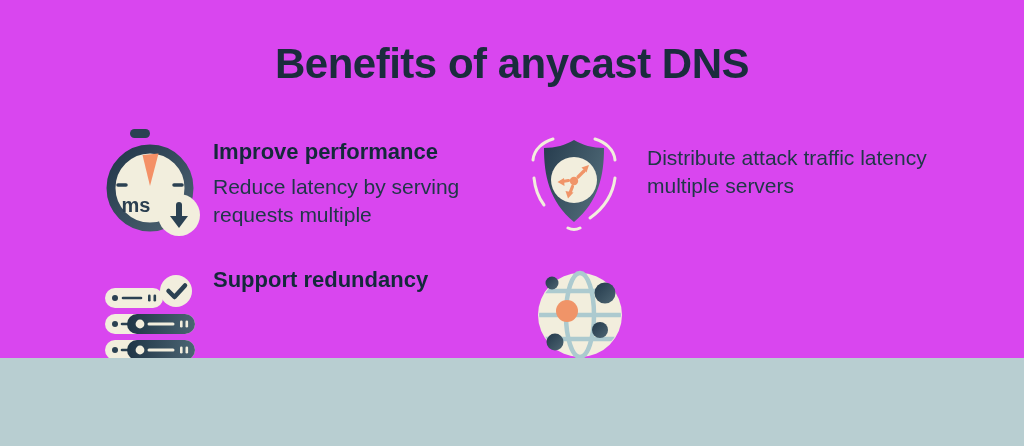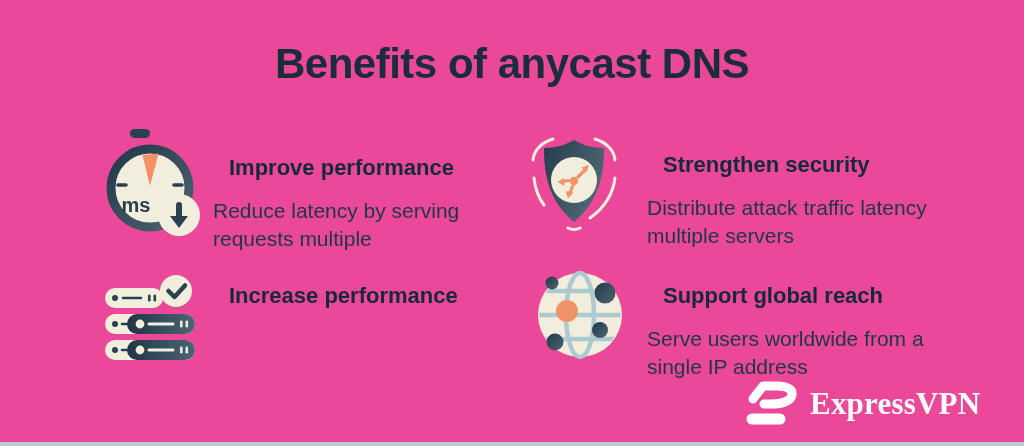--- a/index.html
+++ b/index.html
@@ -1,27 +1,27 @@
 <!DOCTYPE html>
 <html><head>
 <meta charset="utf-8">
 <style>
   html,body{margin:0;padding:0;background:#b8ced1;}
   .canvas{
-    position:relative;width:1024px;height:442px;background:#ec4899;
+    position:relative;width:1024px;height:358px;background:#d946ef;
     font-family:"Liberation Sans","DejaVu Sans",sans-serif;overflow:hidden;
   }
   .title{
     position:absolute;top:40px;left:0;width:1024px;margin:0;text-align:center;
     font-size:42px;font-weight:700;letter-spacing:-0.5px;color:#1b2c3d;
   }
   .benefit-icon{position:absolute;}
   .benefit-text{position:absolute;}
   .benefit-text h2{
-    margin:16px;font-size:22px;font-weight:700;color:#14293a;line-height:26px;
+    margin:0;font-size:22px;font-weight:700;color:#14293a;line-height:26px;
   }
   .benefit-text p{
     margin:8px 0 0 0;font-size:21px;font-weight:400;color:#203748;line-height:28px;
   }
   .t1{left:213px;top:139px;width:278px;}
   .t2{left:647px;top:136px;width:288px;}
   .t3{left:213px;top:267px;width:278px;}
   .t4{left:647px;top:267px;width:292px;}
   .i1{left:98px;top:128px;}
   .i2{left:524px;top:128px;}
@@ -92,21 +92,20 @@
         <path d="M54 49 L60 43" stroke="#f09468" stroke-width="3.2" stroke-linecap="round"></path>
         <path d="M57.5 39.5 L65 37 L62.5 44.5 Z" fill="#f09468"></path>
         <path d="M44.5 52.5 L38 53.5" stroke="#f09468" stroke-width="3.2" stroke-linecap="round"></path>
         <path d="M33.5 54 L40 50 L40.5 58 Z" fill="#f09468"></path>
         <path d="M48.5 58.5 L46 65" stroke="#f09468" stroke-width="3.2" stroke-linecap="round"></path>
         <path d="M44 70.5 L41.5 63 L49.5 64.5 Z" fill="#f09468"></path>
       </g>
     </svg>
   </div>
   <div class="benefit-text t2">
-    <h2>Strengthen security</h2>
     <p>Distribute attack traffic latency multiple servers</p>
   </div>
 
   <div class="benefit-icon i3">
     <svg width="106" height="94" viewBox="0 0 106 94">
       <defs>
         <linearGradient id="srg" x1="0" y1="0" x2="1" y2="0">
           <stop offset="0" stop-color="#1f3546"></stop>
             <stop offset="1" stop-color="#4b6573"></stop>
         </linearGradient>
@@ -138,21 +137,21 @@
         <path d="M25 82 H36" stroke="#2b4152" stroke-width="2.6" stroke-linecap="round"></path>
         <rect x="30" y="72" width="68" height="20" rx="10" fill="url(#srg)"></rect>
         <circle cx="43" cy="82" r="4.4" fill="#f2eedd"></circle>
         <path d="M52 82 H76" stroke="#f2eedd" stroke-width="3" stroke-linecap="round"></path>
         <rect x="83" y="78.5" width="2.6" height="7" rx="1.3" fill="#f2eedd"></rect>
         <rect x="88.5" y="78.5" width="2.6" height="7" rx="1.3" fill="#f2eedd"></rect>
       </g>
     </svg>
   </div>
   <div class="benefit-text t3">
-    <h2>Increase performance</h2>
+    <h2>Support redundancy</h2>
   </div>
 
   <div class="benefit-icon i4">
     <svg width="118" height="118" viewBox="0 0 118 118">
       <defs>
         <linearGradient id="glg" x1="0" y1="0" x2="1" y2="1">
           <stop offset="0" stop-color="#22384a"></stop>
             <stop offset="1" stop-color="#4e6673"></stop>
         </linearGradient>
         <clipPath id="globeclip">
@@ -170,24 +169,20 @@
       </g>
       <circle cx="42" cy="53" r="11" fill="#f09468"></circle>
       <g fill="url(#glg)">
         <circle cx="27" cy="25" r="6.5"></circle>
         <circle cx="80" cy="35" r="10.5"></circle>
         <circle cx="75" cy="72" r="8"></circle>
         <circle cx="30" cy="84" r="8.5"></circle>
       </g>
     </svg>
   </div>
-  <div class="benefit-text t4">
-    <h2>Support global reach</h2>
-    <p>Serve users worldwide from a single IP address</p>
-  </div>
 
   <div class="brand">
     <svg width="58" height="50" viewBox="0 0 58 50">
       <path d="M14 20 L24 7 H38 C49 7 54 11 53 16 C52 22 43 25 33 25 H25" stroke="#ffffff" stroke-width="9" fill="none" stroke-linecap="round" stroke-linejoin="round"></path>
       <path d="M13 40 H41" stroke="#ffffff" stroke-width="11" stroke-linecap="round"></path>
     </svg>
     <span class="wordmark">ExpressVPN</span>
   </div>
 
 </div>

